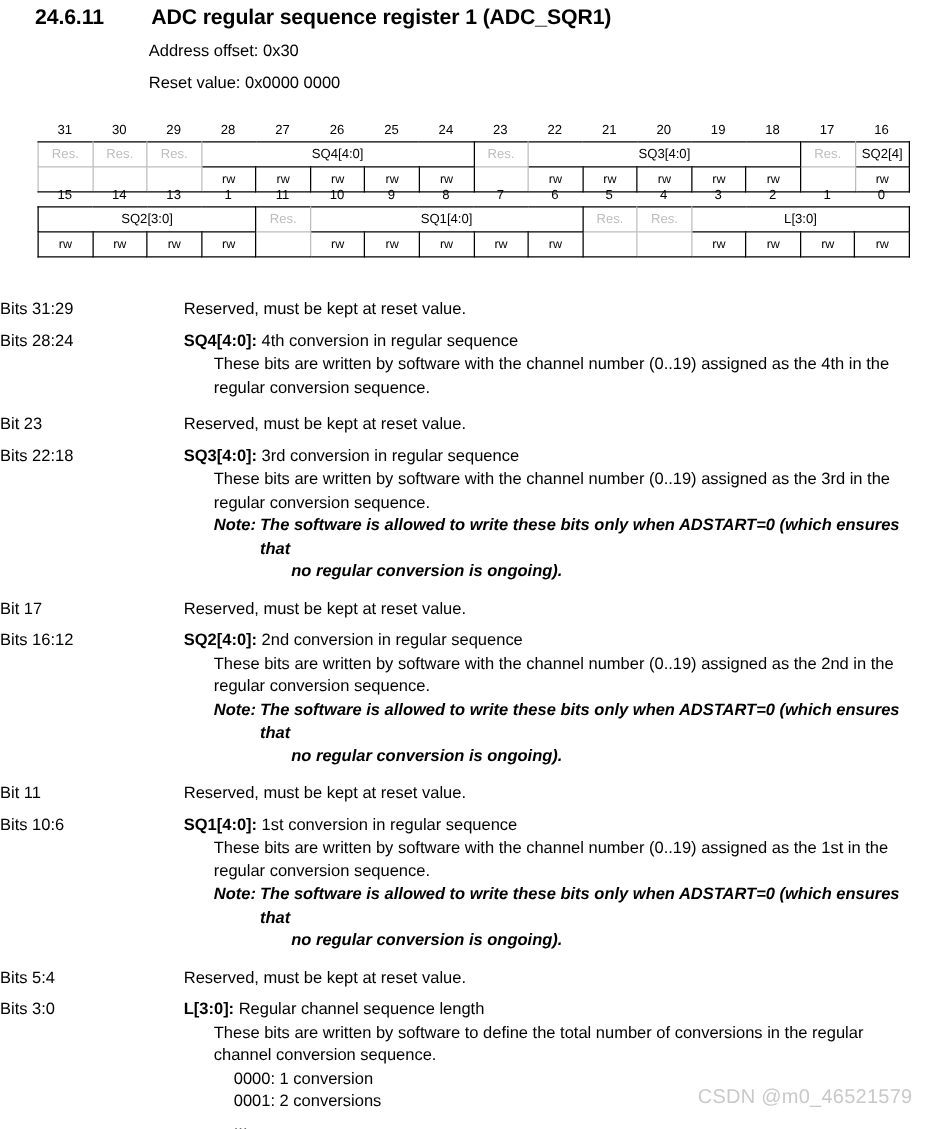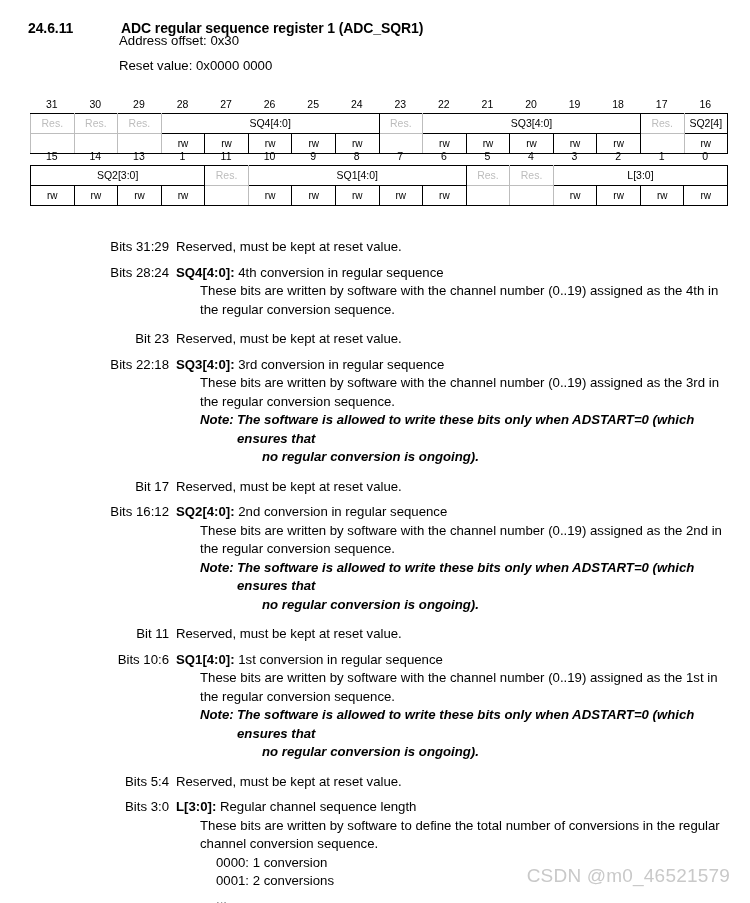--- a/index.html
+++ b/index.html
@@ -9,25 +9,25 @@
     background: #ffffff;
     font-family: "Liberation Sans", sans-serif;
     color: #000000;
     overflow: hidden;
   }
   .page { position: relative; width: 750px; height: 903px; }
 
   
   .heading {
     position: absolute;
-    left: 28px; top: 20px;
+    left: 28px; top: 4px;
     display: flex;
     align-items: baseline;
     font-weight: bold;
-    font-size: 14px;
+    font-size: 17px;
     letter-spacing: -0.1px;
   }
   .heading .num { width: 93px; flex: none; }
   .heading .ttl { white-space: nowrap; }
 
   
   .meta { position: absolute; left: 119px; font-size: 13.2px; }
   .meta.offset { top: 33px; }
   .meta.reset  { top: 58px; }
 
@@ -68,23 +68,22 @@
   }
   table.regtbl td.res.solidtop { border-top-color: #000; }
   table.regtbl td.res.solidbot { border-bottom-color: #000; }
   table.regtbl td.blank { }
   table.regtbl td.rw { font-size: 10px; margin-top: 14px; }
 
   
   .descs { position: absolute; left: 0; top: 238px; width: 750px; }
   .drow { display: flex; align-items: flex-start; margin-bottom: 0px; }
   .drow .bits {
-    width: 176px;
+    width: 147px;
     flex: none;
-    text-align: right;
     padding-right: 7px;
     font-size: 13.2px;
     line-height: 18.5px;
     white-space: nowrap;
   }
   .drow .body {
     flex: 1;
     padding-right: 23px;
     font-size: 13.2px;
     line-height: 18.5px;
@@ -108,21 +107,21 @@
   .drow .body .note .ntext { flex: 1; }
   .drow .body .note .ntext .cont { display: block; margin-left: 25px; }
 
   .gap-sm { height: 7px; }
   .gap-md { height: 11px; }
 
   
   .watermark {
     position: absolute;
     right: 20px; bottom: 16px;
-    font-size: 19px;
+    font-size: 16px;
     color: #c9c9c9;
     letter-spacing: 0.2px;
   }
 </style>
 </head>
 <body>
 
 <div class="page">
 
   <div class="heading">

